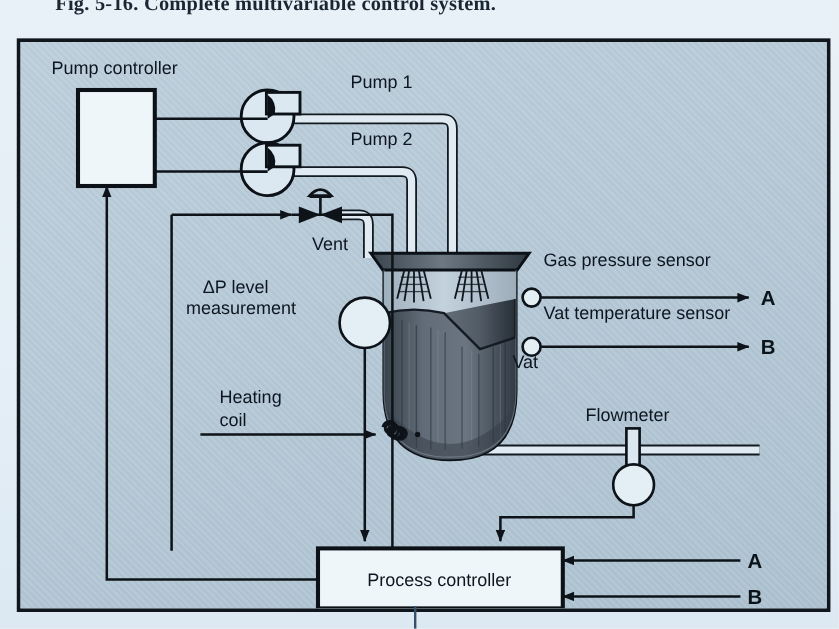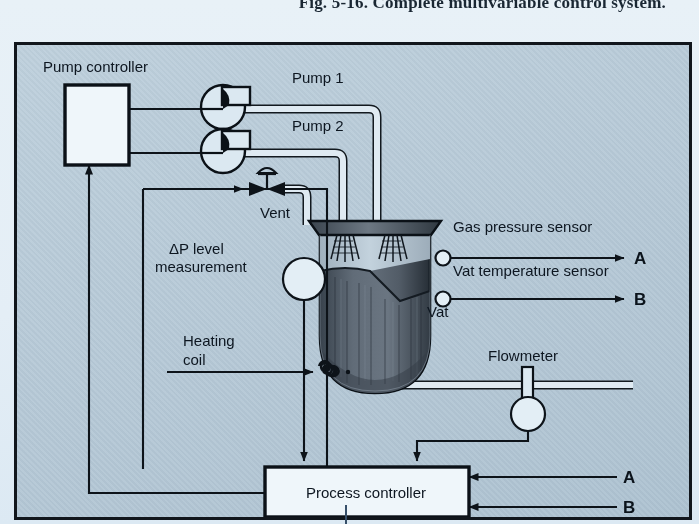--- a/index.html
+++ b/index.html
@@ -13,40 +13,39 @@
     overflow: hidden;
     font-family: "Liberation Sans", sans-serif;
     position: relative;
   }
   #page {
     position: absolute;
     left: 0; top: 0;
     width: 699px;
     height: 524px;
     background: linear-gradient(180deg,#e8f1f7 0%, #e4eef6 60%, #dce9f3 100%);
-    text-align: right;
   }
   #caption {
     position: absolute;
     left: 46px;
     top: -7px;
     width: 620px;
     height: 22px;
     overflow: hidden;
     font-family: "Liberation Serif", serif;
     font-weight: bold;
     font-size: 17px;
     color: #1a2733;
     white-space: nowrap;
     letter-spacing: 0.2px;
   }
   #figure-frame {
     position: absolute;
     left: 14px;
-    top: 42px;
+    top: 32px;
     width: 672px;
     height: 472px;
     border: 3px solid #11161c;
     background: #b9ccd8;
     overflow: hidden;
   }
   #figure-inner {
     position: absolute;
     left: 0; top: 0;
     width: 100%; height: 100%;

